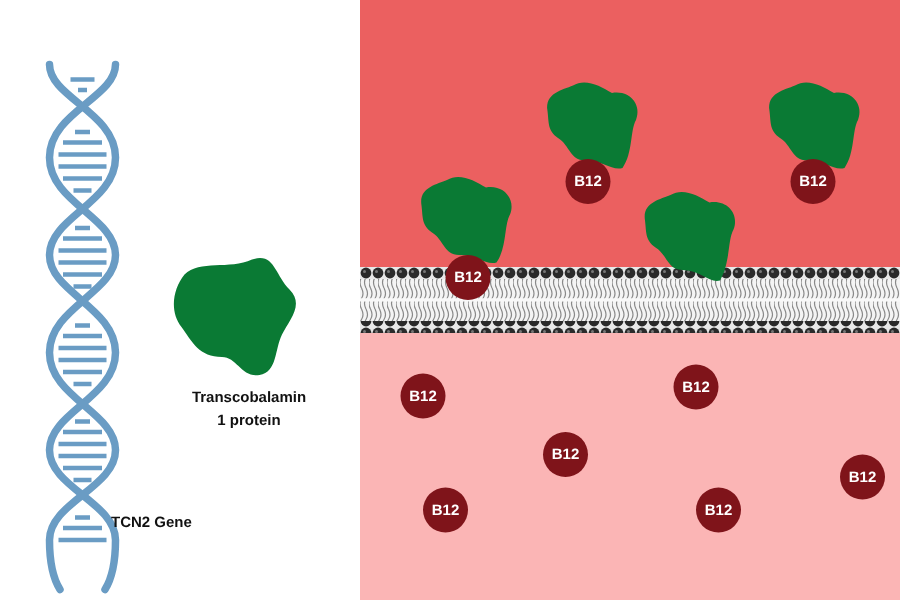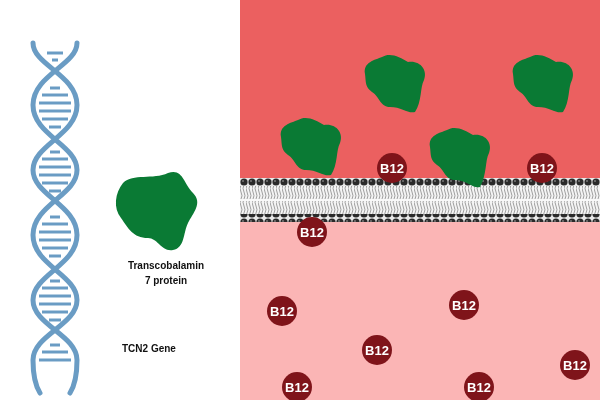--- a/index.html
+++ b/index.html
@@ -3,21 +3,21 @@
 <meta charset="utf-8">
 <style>
   html, body { margin:0; padding:0; }
   body { width:600px; height:400px; position:relative; overflow:hidden; background:#ffffff; font-family:"Liberation Sans", sans-serif; }
   .left { position:absolute; left:0; top:0; width:240px; height:400px; background:#ffffff; }
   .right { position:absolute; left:240px; top:0; width:360px; height:400px; }
   .extra { position:absolute; left:0; top:0; width:360px; height:180px; background:#eb6060; }
   .intra { position:absolute; left:0; top:222px; width:360px; height:178px; background:#fbb5b5; }
   .membrane { position:absolute; left:0; top:178px; width:360px; height:44px; }
   .label { position:absolute; font-weight:bold; color:#111; font-size:10px; line-height:15px; }
-  .b12 { position:absolute; width:30px; height:30px; border-radius:50%; background:#7f141a; color:#fff; font-weight:bold; font-size:13px; display:flex; align-items:center; justify-content:center;margin-top:47px; }
+  .b12 { position:absolute; width:30px; height:30px; border-radius:50%; background:#7f141a; color:#fff; font-weight:bold; font-size:10px; display:flex; align-items:center; justify-content:center; }
   .protein { position:absolute; }
 </style>
 </head>
 <body>
 
 <div class="left">
   <svg width="80" height="370" style="position:absolute;left:25px;top:35px;" viewBox="0 0 80 370">
     <g fill="none" stroke="#6a9cc4" stroke-width="5" stroke-linecap="round">
       <path d="M8 8 C8 30, 52 40, 52 70 C52 100, 8 110, 8 135 C8 160, 52 170, 52 200 C52 230, 8 240, 8 265 C8 290, 52 300, 52 325 C52 340, 50 350, 45 358"></path>
       <path d="M52 8 C52 30, 8 40, 8 70 C8 100, 52 110, 52 135 C52 160, 8 170, 8 200 C8 230, 52 240, 52 265 C52 290, 8 300, 8 325 C8 340, 10 350, 15 358"></path>
@@ -47,28 +47,28 @@
         <line x1="17" y1="253" x2="43" y2="253"></line>
         <line x1="14" y1="261" x2="46" y2="261"></line>
         <line x1="14" y1="269" x2="46" y2="269"></line>
         <line x1="17" y1="277" x2="43" y2="277"></line>
         <line x1="24" y1="285" x2="36" y2="285"></line>
       <line x1="25" y1="310" x2="35" y2="310"></line>
         <line x1="17" y1="317" x2="43" y2="317"></line>
         <line x1="14" y1="325" x2="46" y2="325"></line>
     </g>
   </svg>
-  <div class="label" style="left:74px;top:341px;margin-left:48px;">TCN2 Gene</div>
+  <div class="label" style="left:74px;top:341px;">TCN2 Gene</div>
 
   <svg class="protein" width="90" height="85" style="left:113px;top:168px;" viewBox="0 0 90 85">
     <path fill="#0a7a34" d="M10 15 C20 5, 40 12, 55 5 C70 0, 70 15, 80 25 C90 35, 80 45, 75 55 C70 65, 72 80, 60 82 C48 84, 45 70, 35 70 C20 70, 15 60, 8 50 C0 40, 2 25, 10 15 Z"></path>
   </svg>
   <div class="label" style="left:112px;top:258px;text-align:center;width:108px;">
     <div>Transcobalamin</div>
-    <div>7 protein</div>
+    <div>1 protein</div>
   </div>
 </div>
 
 <div class="right">
   <div class="extra"></div>
   <div class="intra"></div>
 
   <svg class="membrane" viewBox="0 0 360 44" preserveAspectRatio="none">
     <defs>
       <pattern id="heads" width="8" height="8" patternUnits="userSpaceOnUse">

